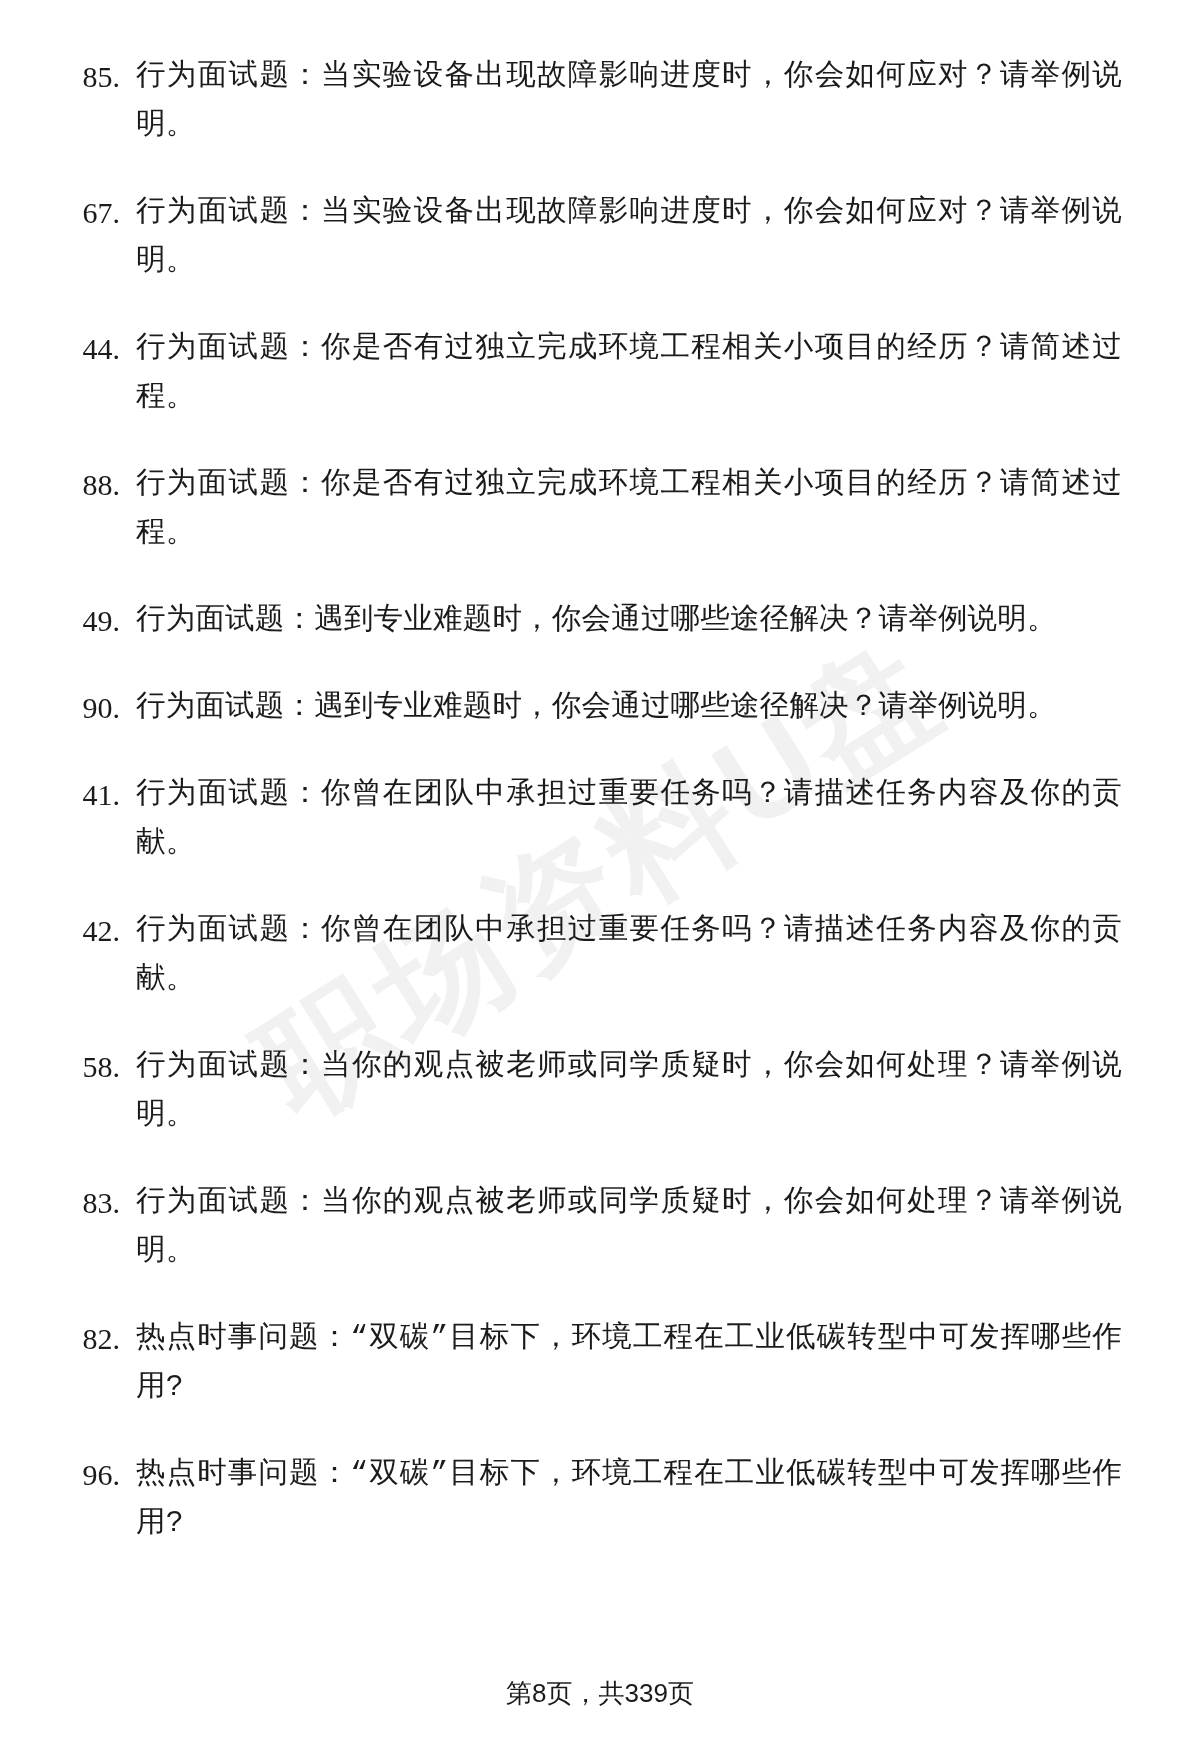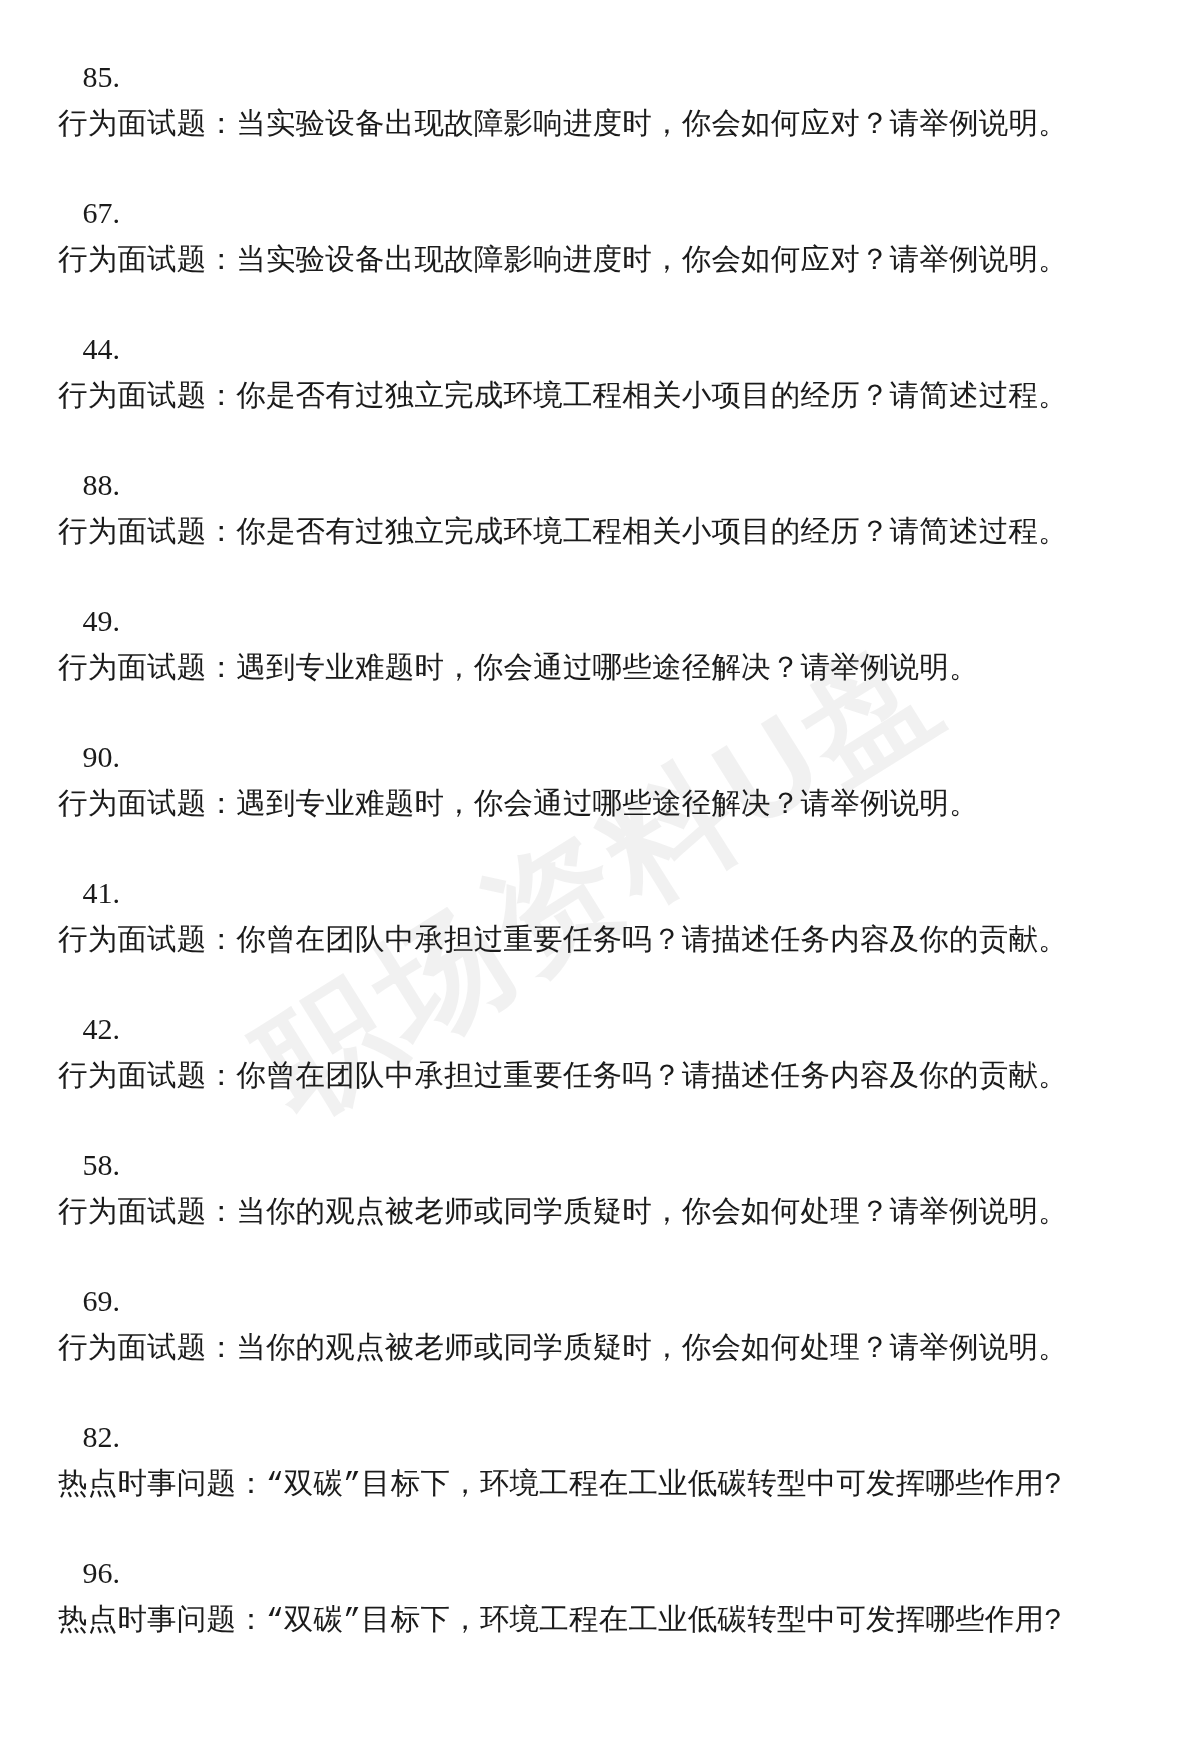--- a/index.html
+++ b/index.html
@@ -37,21 +37,20 @@
     z-index: 0;
   }
   .content {
     position: relative;
     z-index: 1;
   }
   .q-item {
     display: flex;
     align-items: flex-start;
     margin-bottom: 38px;
-    flex-direction: column;
   }
   .q-num {
     flex: 0 0 auto;
     width: 62px;
     text-align: right;
     padding-right: 16px;
     font-size: 30px;
     line-height: 49px;
     color: #1b1b1b;
     font-family: "Liberation Serif", "DejaVu Serif", serif;
@@ -124,30 +123,31 @@
       <div class="q-num">42.</div>
       <div class="q-text">行为面试题：你曾在团队中承担过重要任务吗？请描述任务内容及你的贡献。</div>
     </div>
 
     <div class="q-item">
       <div class="q-num">58.</div>
       <div class="q-text">行为面试题：当你的观点被老师或同学质疑时，你会如何处理？请举例说明。</div>
     </div>
 
     <div class="q-item">
-      <div class="q-num">69.</div>
+      <div class="q-num">83.</div>
       <div class="q-text">行为面试题：当你的观点被老师或同学质疑时，你会如何处理？请举例说明。</div>
     </div>
 
     <div class="q-item">
       <div class="q-num">82.</div>
       <div class="q-text">热点时事问题：“双碳”目标下，环境工程在工业低碳转型中可发挥哪些作用?</div>
     </div>
 
     <div class="q-item">
       <div class="q-num">96.</div>
       <div class="q-text">热点时事问题：“双碳”目标下，环境工程在工业低碳转型中可发挥哪些作用?</div>
     </div>
 
   </div>
 
+  <div class="footer">第8页，共339页</div>
 
 </div>
 
 </body></html>

